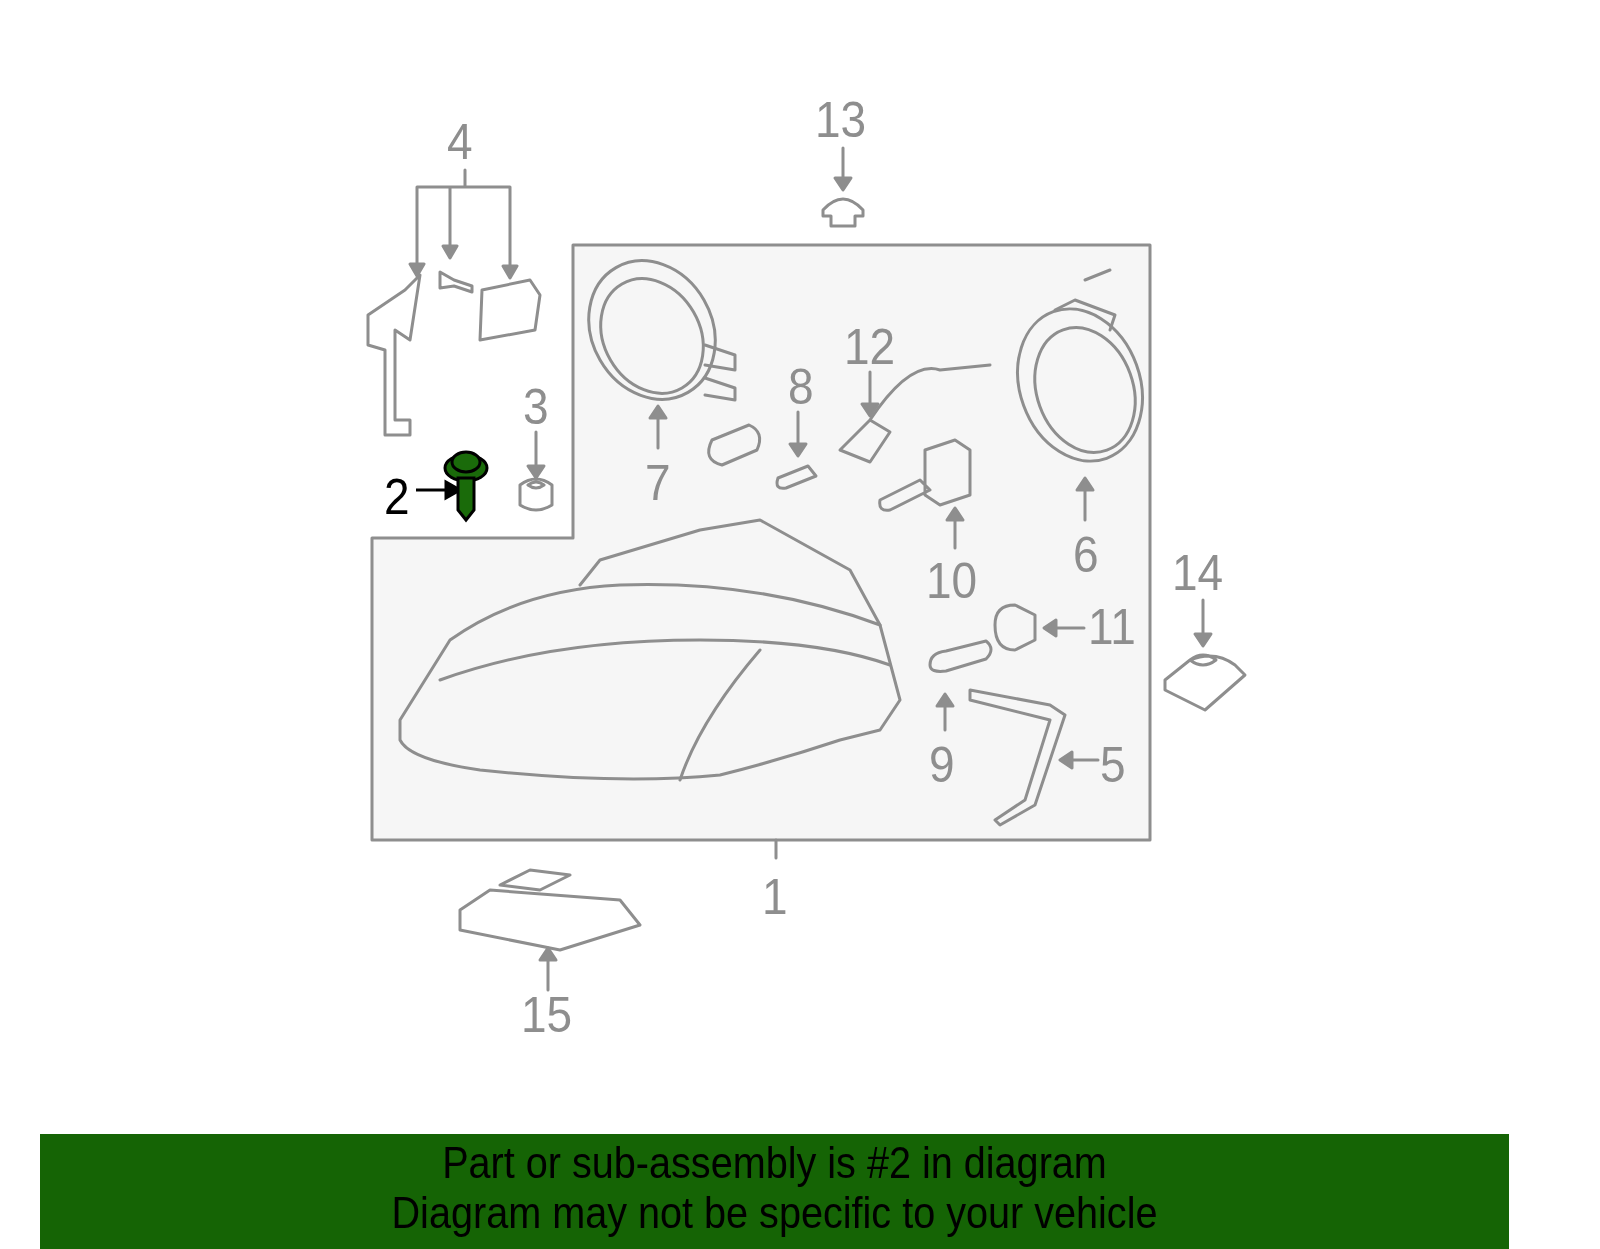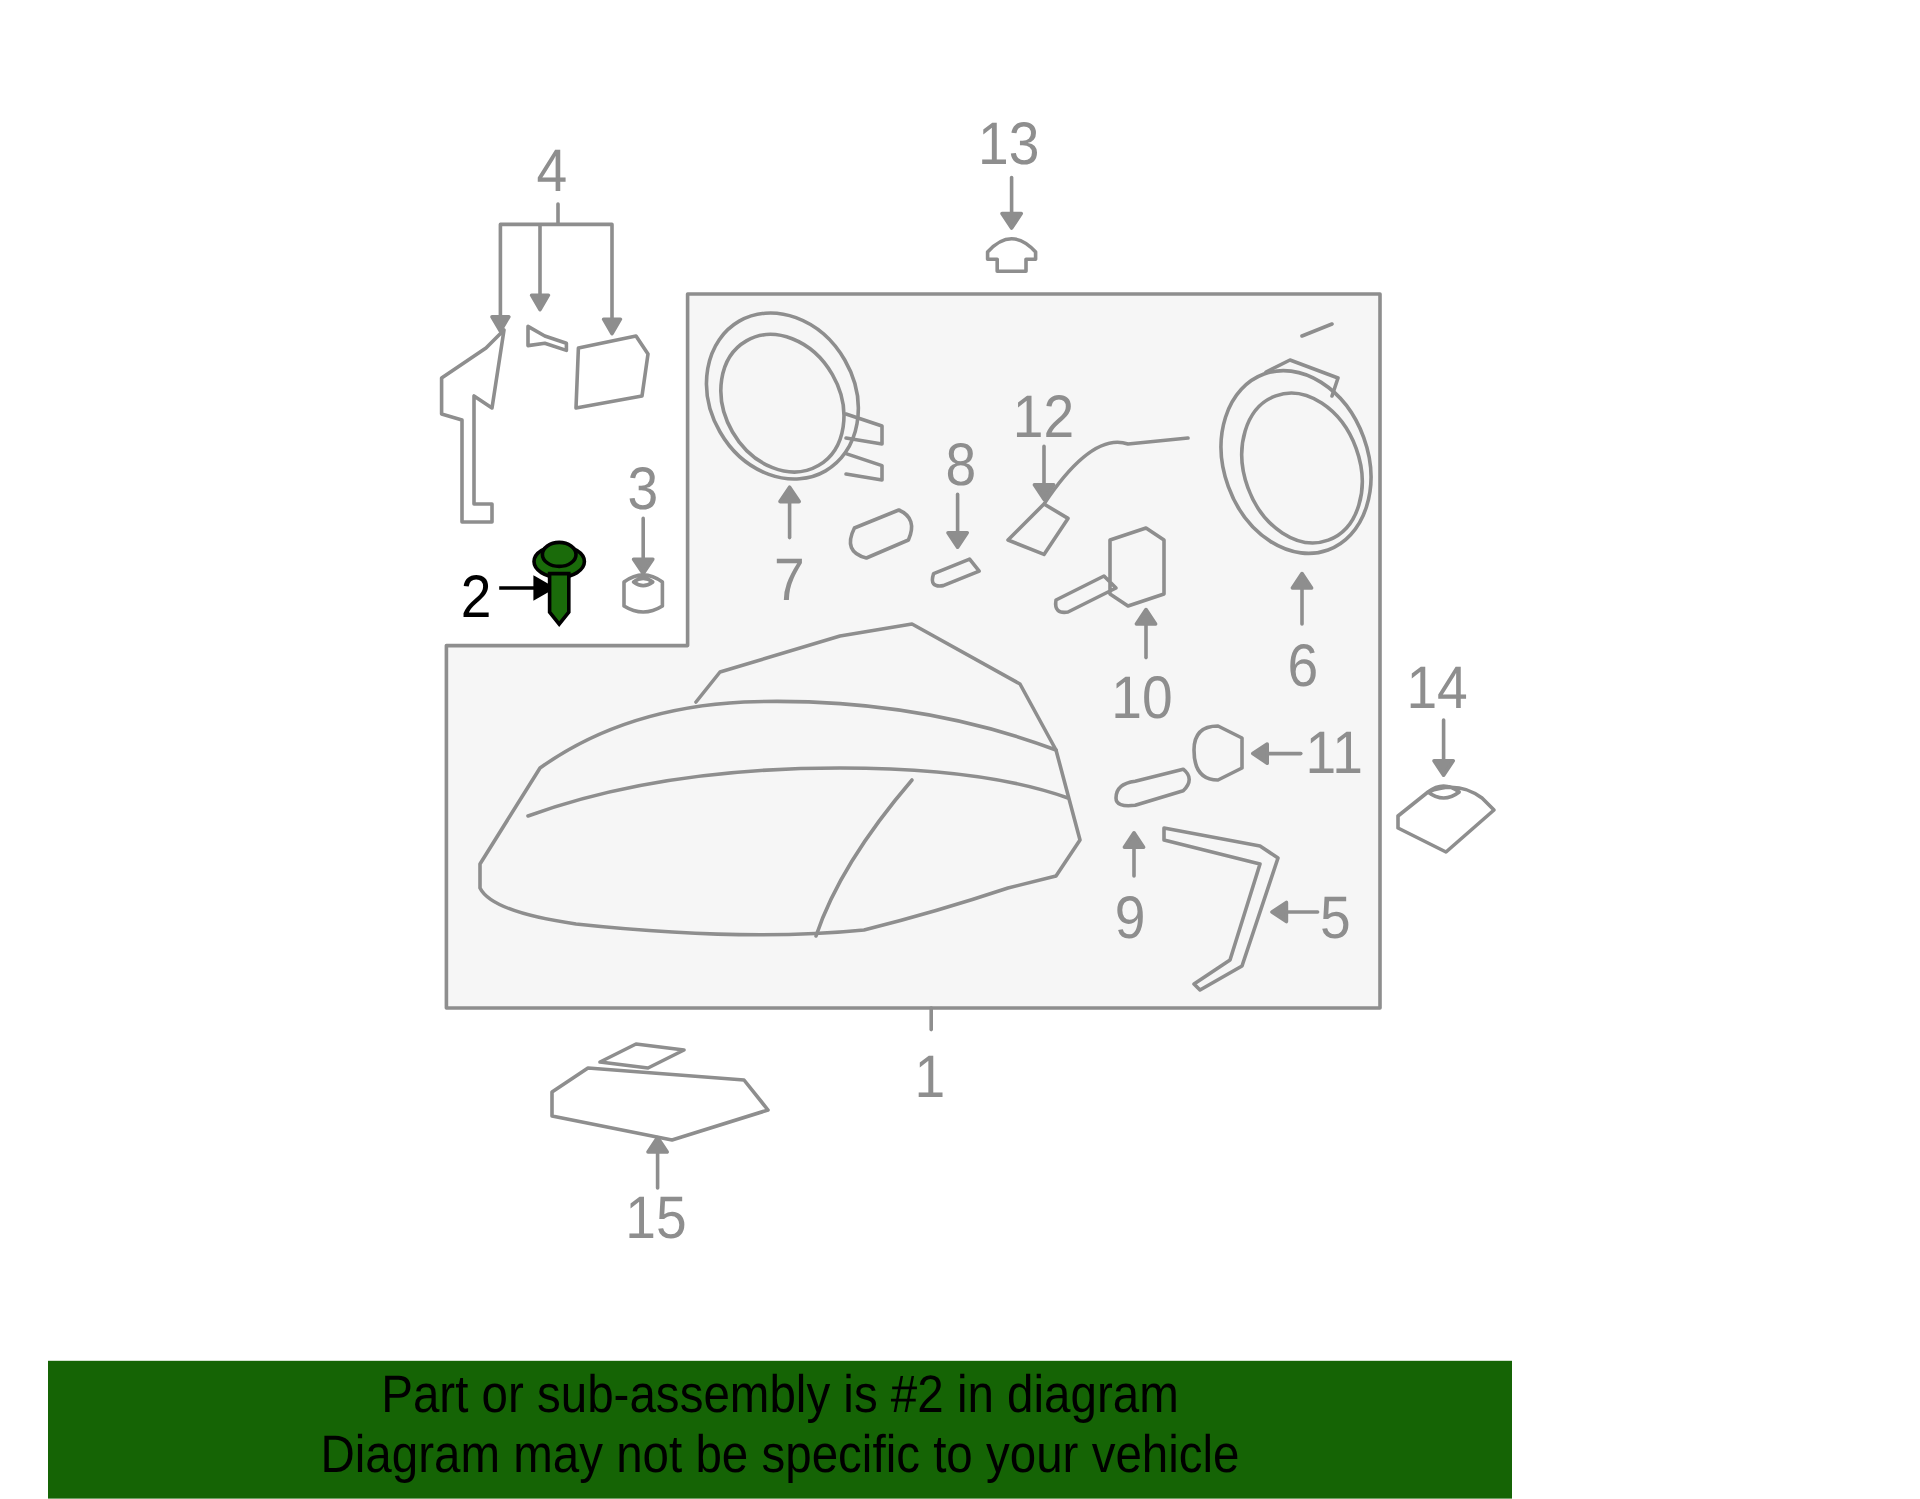--- a/index.html
+++ b/index.html
@@ -1,20 +1,20 @@
 <!DOCTYPE html>
 <html><head>
 <meta charset="utf-8">
 <style>
   html,body{margin:0;padding:0;background:#fff;}
   body{width:1600px;height:1249px;position:relative;overflow:hidden;font-family:"Liberation Sans",sans-serif;}
   #diagram{position:absolute;left:0;top:0;width:1600px;height:1249px;}
   .callout{position:absolute;font-family:"Liberation Sans",sans-serif;font-size:50px;color:#8e8e8e;line-height:1;transform:scaleX(0.92);transform-origin:left top;}
   .callout.active{color:#000;}
-  #banner{position:absolute;left:40px;top:1134px;width:1220px;height:115px;background:#156405;text-align:center;}
+  #banner{position:absolute;left:40px;top:1134px;width:1469px;height:115px;background:#156405;text-align:center;}
   #banner div{font-size:44px;color:#000;line-height:50px;transform:scaleX(0.9);}
   #banner .l1{padding-top:4px;}
 </style>
 </head>
 <body>
 
 <svg id="diagram" viewBox="0 0 1600 1249" xmlns="http://www.w3.org/2000/svg">
   <g fill="none" stroke="#8e8e8e" stroke-width="3" stroke-linejoin="round" stroke-linecap="round">
 
     <path d="M573 245 H1150 V840 H372 V538 H573 Z" fill="#f6f6f6"></path>

